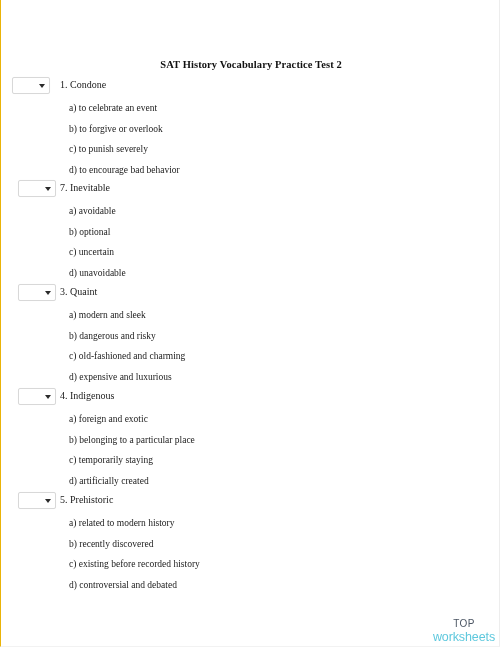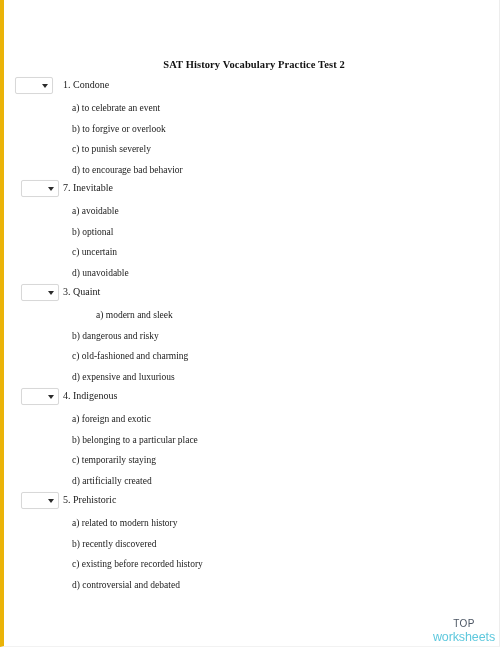--- a/index.html
+++ b/index.html
@@ -14,21 +14,21 @@
     color: #1a1a1a;
     overflow: hidden;
   }
 
   #worksheet-page {
     position: relative;
     width: 500px;
     height: 647px;
     background: #ffffff;
     box-sizing: border-box;
-    border-left: 4px solid #eab308;
+    border-left: 1px solid #eab308;
     border-right: 1px solid #ededed;
     border-bottom: 1px solid #f2f2f2;
   }
 
   #worksheet-title {
     position: absolute;
     top: 59px;
     left: 0;
     width: 500px;
     text-align: center;
@@ -149,21 +149,21 @@
     <div class="option-line" style="top:85.5px;">d) unavoidable</div>
   </div>
 
   <div class="question-block" style="top:284px;">
     <div class="question-row">
       <div class="answer-select" style="left:17px;">
         <span class="caret-icon"></span>
       </div>
       <div class="question-text" style="left:59px;">3. Quaint</div>
     </div>
-    <div class="option-line" style="top:24px;margin-left:24px;">a) modern and sleek</div>
+    <div class="option-line" style="top:24px;">a) modern and sleek</div>
     <div class="option-line" style="top:44.5px;">b) dangerous and risky</div>
     <div class="option-line" style="top:65px;">c) old-fashioned and charming</div>
     <div class="option-line" style="top:85.5px;font-family:Liberation Serif, serif;">d) expensive and luxurious</div>
   </div>
 
   <div class="question-block" style="top:388px;">
     <div class="question-row">
       <div class="answer-select" style="left:17px;">
         <span class="caret-icon"></span>
       </div>

